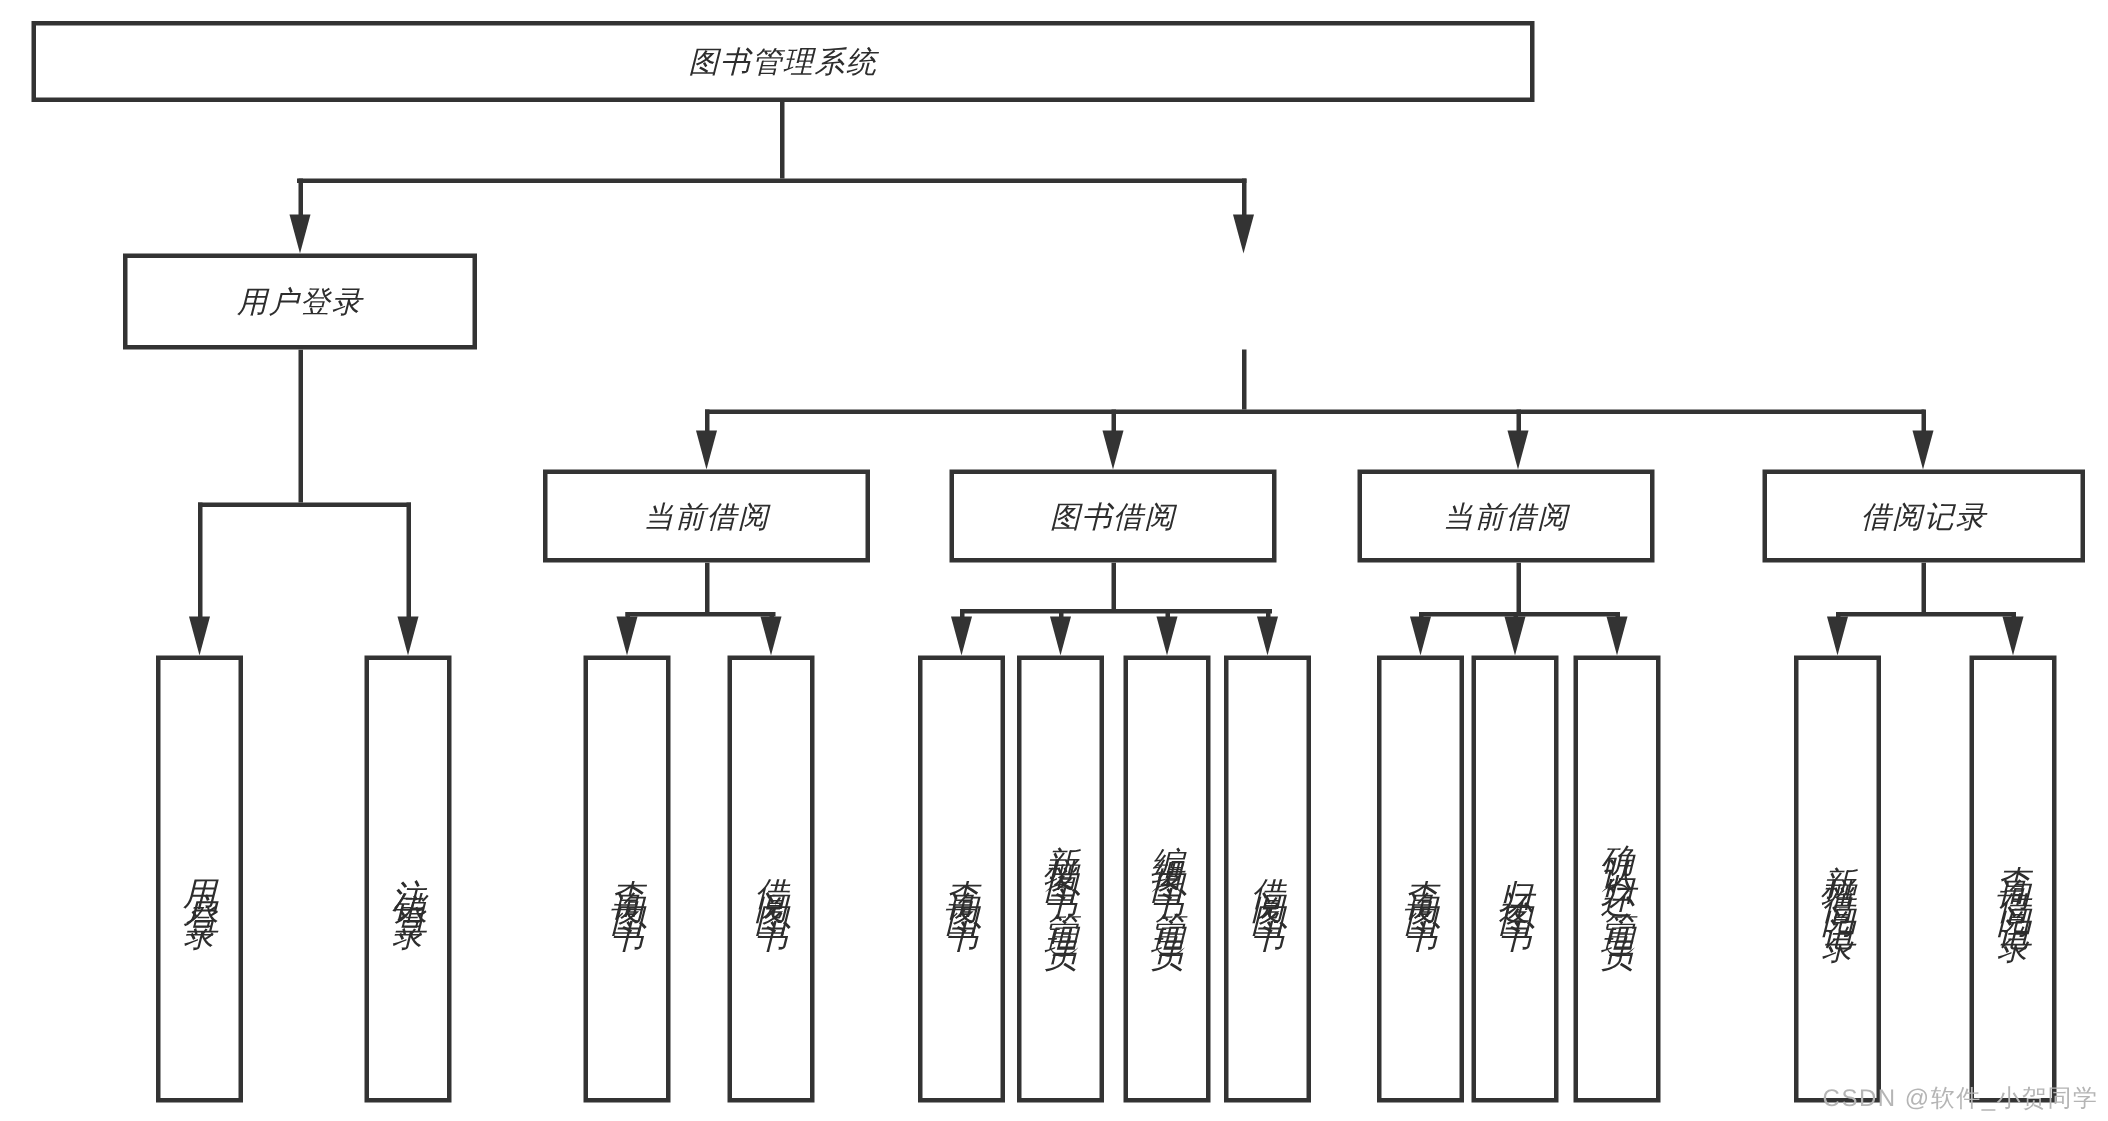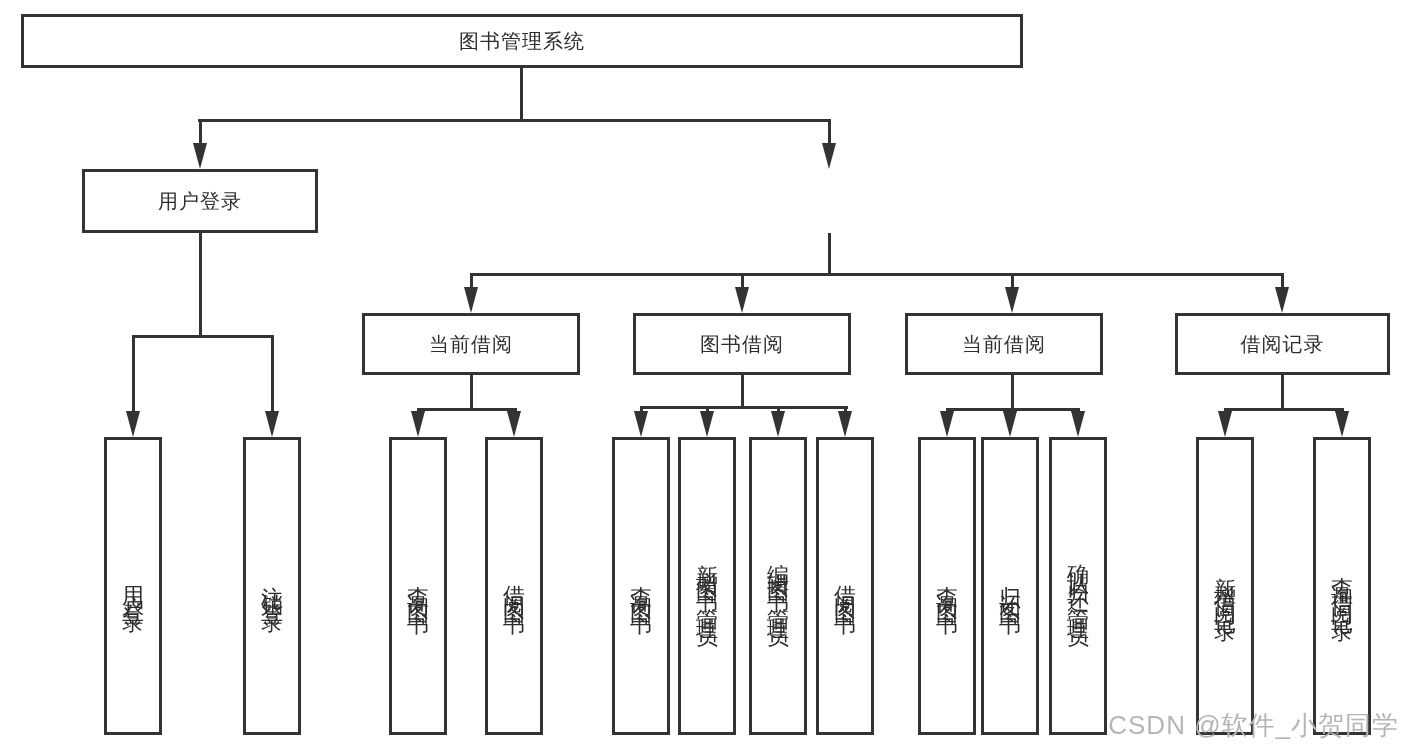--- a/index.html
+++ b/index.html
@@ -16,20 +16,21 @@
     color:var(--text);
   }
   
   .nbox{
     position:absolute;
     box-sizing:border-box;
     border:3px solid var(--line);
     background:#ffffff;
     display:flex;align-items:center;justify-content:center;
     text-align:center;
+    font-style:italic;
   }
   .hlabel{font-size:20px;letter-spacing:1px;white-space:nowrap;}
   .vbox{top:437px;width:58px;height:298px;}
   .vlabel{
     writing-mode:vertical-rl;
     text-orientation:mixed;
     font-size:22px;
     letter-spacing:9px;
     line-height:1;
     white-space:nowrap;
@@ -59,21 +60,21 @@
   .arr{
     position:absolute;width:0;height:0;
     border-left:7px solid transparent;
     border-right:7px solid transparent;
     border-top:26px solid var(--line);
   }
   
   .watermark{
     position:absolute;
     right:6px;bottom:4px;
-    font-size:26px;
+    font-size:16px;
     color:#b5b5b5;
     letter-spacing:1px;
     white-space:nowrap;
   }
 </style>
 </head>
 <body>
 
 <div id="canvas">
 

